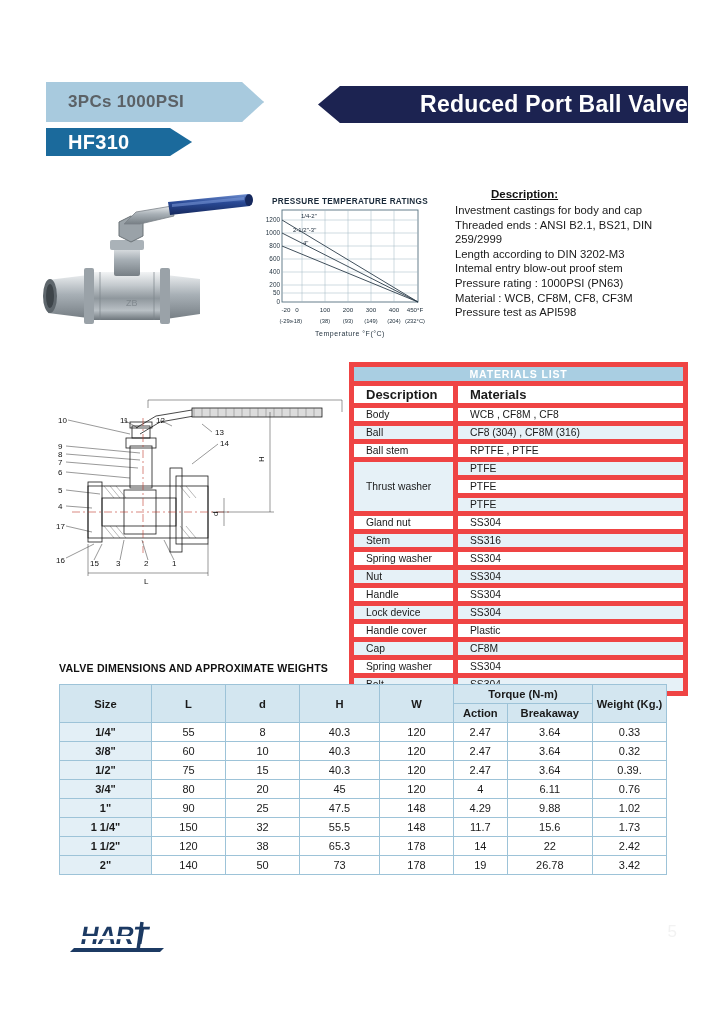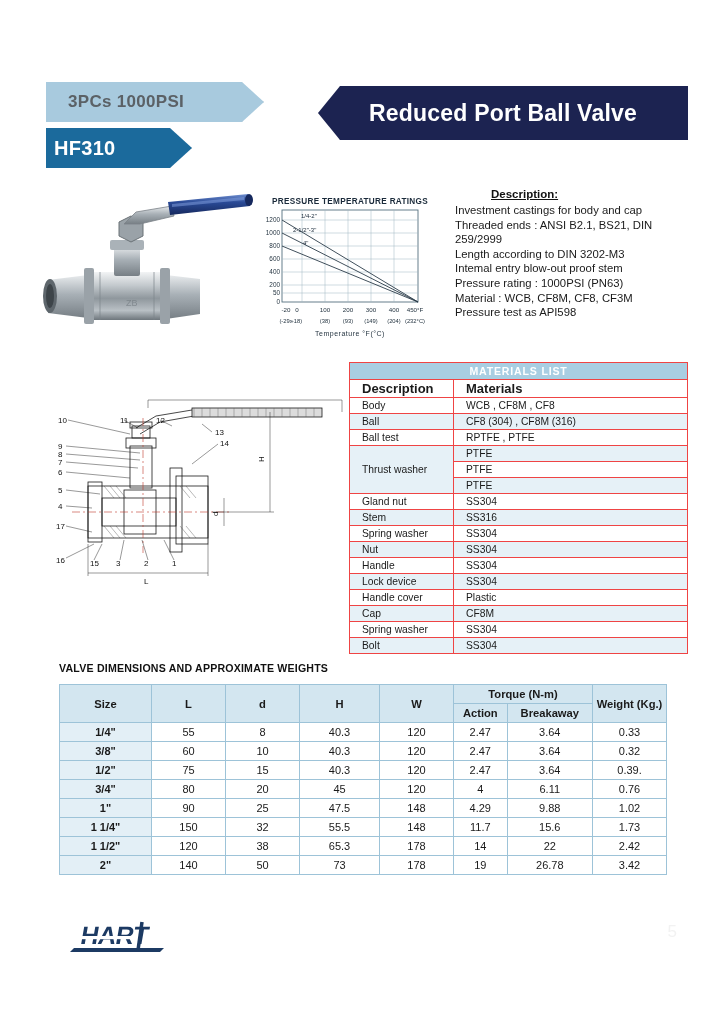--- a/index.html
+++ b/index.html
@@ -31,37 +31,37 @@
     clip-path: polygon(0 0, 196px 0, 218px 50%, 196px 100%, 0 100%);
     box-shadow: 1px 1px 2px rgba(0,0,0,0.18);
   }
   .banner-light span {
     font-size: 17px; font-weight: bold;
     color: #5b6166; letter-spacing: 0.3px;
   }
   .banner-dark-small {
     position: absolute;
     left: 46px; top: 56px;
-    width: 146px; height: 40px;
+    width: 146px; height: 28px;
     background: #1b6a9c;
     display: flex; align-items: center;
-    padding-left: 8px;
+    padding-left: 22px;
     clip-path: polygon(0 0, 124px 0, 146px 50%, 124px 100%, 0 100%);
     box-shadow: 1px 1px 2px rgba(0,0,0,0.2);
   }
   .banner-dark-small span {
     font-size: 20px; font-weight: bold;
     color: #ffffff; letter-spacing: 0.3px;
   }
   .banner-title {
     position: absolute;
     left: 318px; top: 14px;
-    width: 370px; height: 54px;
+    width: 370px; height: 37px;
     background: #1c2351;
-    display: flex; align-items: center; justify-content: center;
+    display: flex; align-items: center; justify-content: flex-end;
     clip-path: polygon(22px 0, 370px 0, 370px 100%, 22px 100%, 0 50%);
     box-shadow: 1px 1px 3px rgba(0,0,0,0.25);
   }
   .banner-title span {
     font-size: 23px; font-weight: bold;
     color: #ffffff; letter-spacing: 0.2px;
   }
 
   
   .photo {
@@ -95,21 +95,21 @@
 
   
   .materials {
     position: absolute;
     left: 349px; top: 362px;
     width: 339px;
     border-collapse: collapse;
     font-size: 10.3px;
   }
   .materials td, .materials th {
-    border: 1px solid #ef4444;
+    border: 5px solid #ef4444;
     padding: 1px 12px;
     height: 16px;
     text-align: left;
     font-weight: normal;
     color: #1a1a1a;
   }
   .mat-title td {
     background: #a9cee2;
     color: #ffffff;
     font-weight: bold;
@@ -346,21 +346,21 @@
   <tbody id="mat-body">
       <tr>
         <td class="c1">Body</td>
         <td>WCB , CF8M , CF8</td>
       </tr>
       <tr class="mat-alt">
         <td class="c1">Ball</td>
         <td>CF8 (304) , CF8M (316)</td>
       </tr>
       <tr>
-        <td class="c1">Ball test</td>
+        <td class="c1">Ball stem</td>
         <td>RPTFE , PTFE</td>
       </tr>
       <tr class="mat-alt">
         <td class="c1" rowspan="3">Thrust washer</td>
         <td>PTFE</td>
       </tr>
       <tr>
         <td>PTFE</td>
       </tr>
       <tr class="mat-alt">

